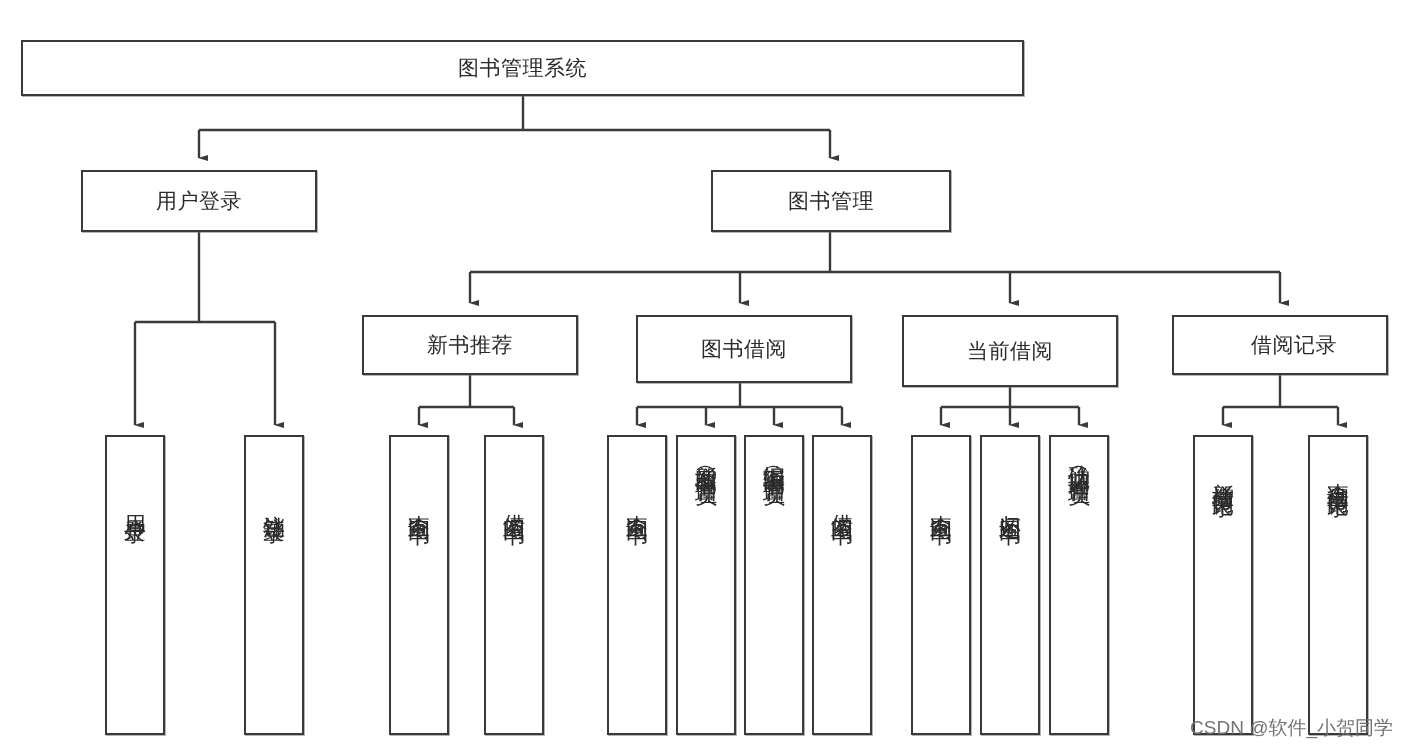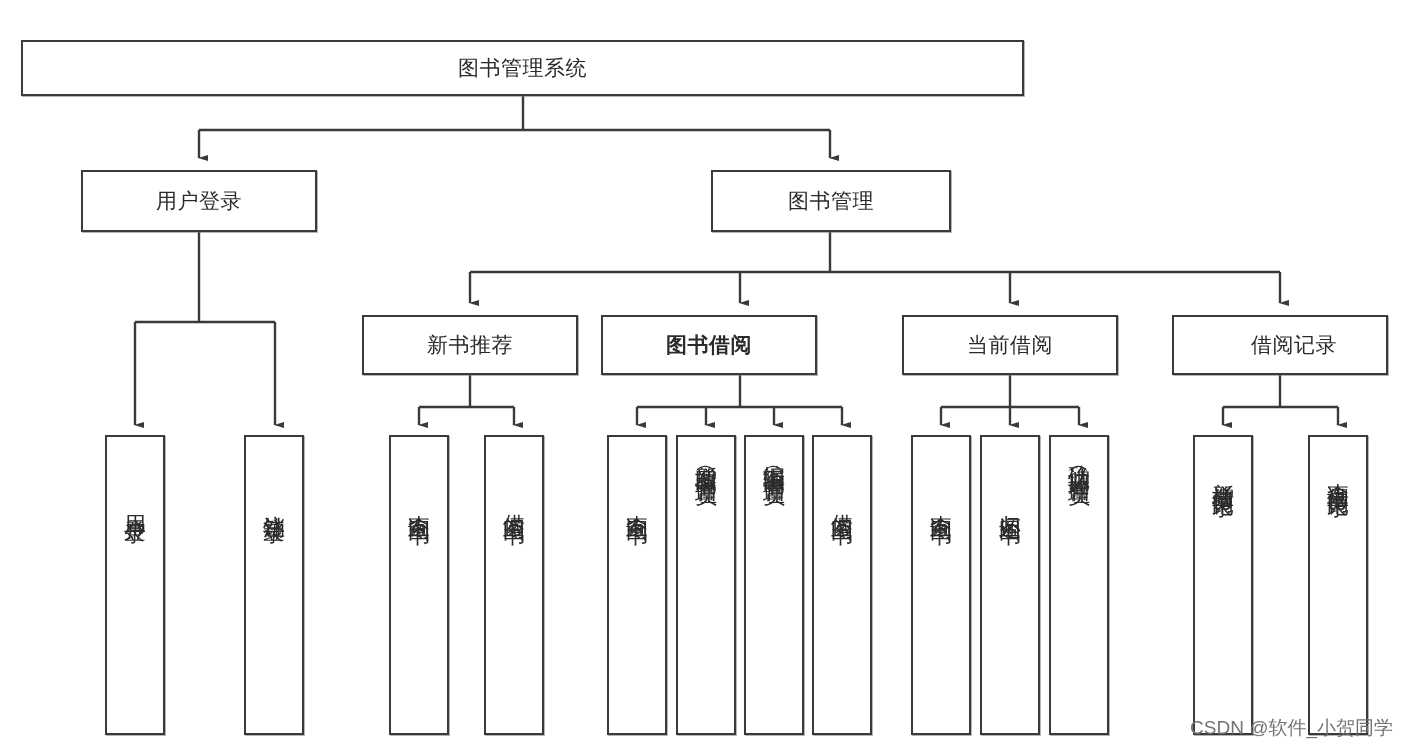--- a/index.html
+++ b/index.html
@@ -128,24 +128,24 @@
   <div class="node" style="left:81px; top:170px; width:236px; height:62px;">
     <span class="label">用户登录</span>
   </div>
   <div class="node" style="left:711px; top:170px; width:240px; height:62px;">
     <span class="label">图书管理</span>
   </div>
 
   <div class="node" style="left:362px; top:315px; width:216px; height:60px;">
     <span class="label">新书推荐</span>
   </div>
-  <div class="node" style="left:601px; top:315px; width:216px; height:60px;font-weight:bold;">
+  <div class="node" style="left:636px; top:315px; width:216px; height:68px;">
     <span class="label">图书借阅</span>
   </div>
-  <div class="node" style="left:902px; top:315px; width:216px; height:60px;">
+  <div class="node" style="left:902px; top:315px; width:216px; height:72px;">
     <span class="label">当前借阅</span>
   </div>
   <div class="node" style="left:1172px; top:315px; width:216px; height:60px;padding-left:28px;">
     <span class="label">借阅记录</span>
   </div>
 
   <div class="node vertical" style="left:105px; top:435px; width:60px; height:300px; padding-top:60px;">
     <span class="label">用户登录</span>
   </div>
   <div class="node vertical" style="left:244px; top:435px; width:60px; height:300px; padding-top:60px;">

